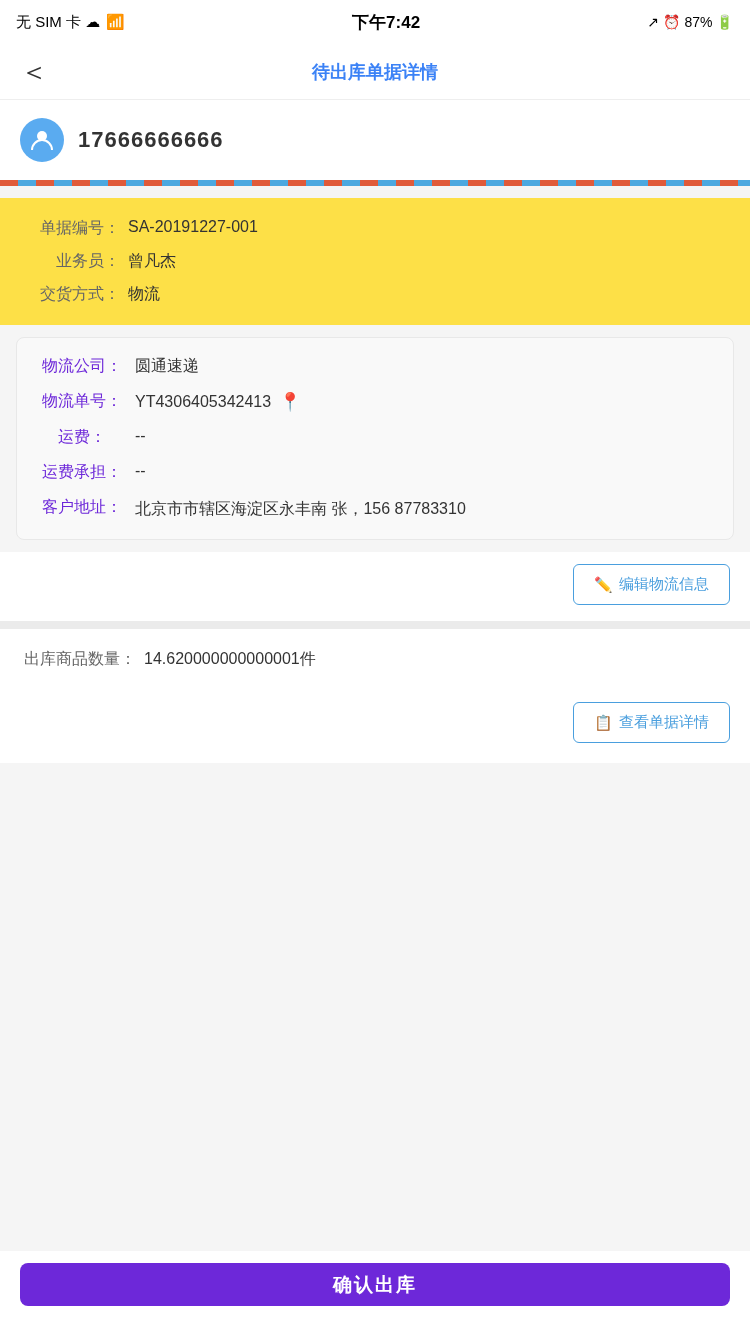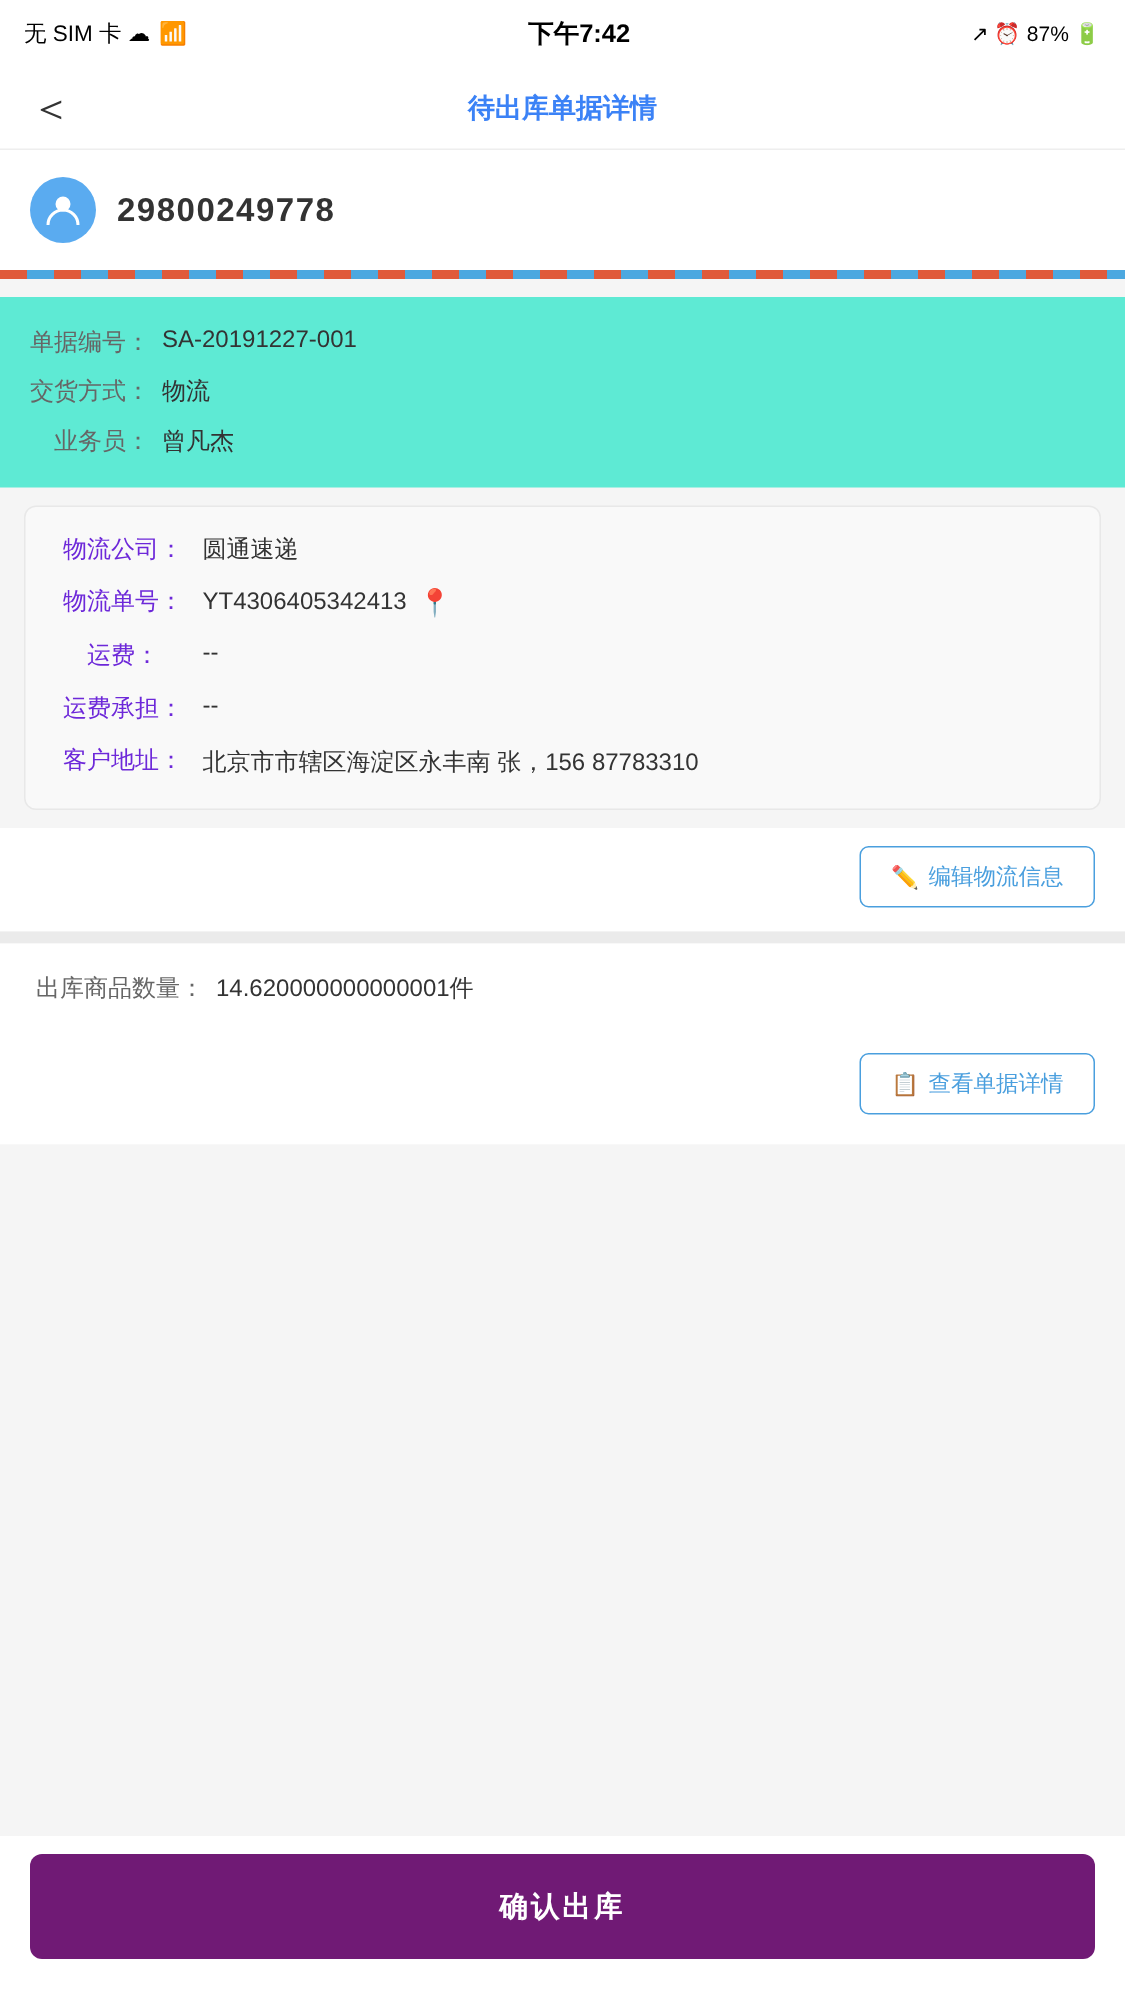--- a/index.html
+++ b/index.html
@@ -85,23 +85,23 @@
     }
     .user-name {
       font-size: 22px;
       font-weight: 600;
       color: #333;
       letter-spacing: 1px;
     }
 
     
     .info-section {
-      background: #5eead4;
+      background: #fde047;
       margin-top: 12px;
-      padding: 20px 10px;
+      padding: 20px 30px;
     }
     .info-row {
       display: flex;
       align-items: flex-start;
       margin-bottom: 12px;
       font-size: 16px;
     }
     .info-row:last-child { margin-bottom: 0; }
     .info-label {
       color: #666;
@@ -214,25 +214,25 @@
     .confirm-btn-container {
       position: fixed;
       bottom: 0;
       left: 0;
       width: 750px;
       background: #fff;
       padding: 12px 20px 28px;
     }
     .confirm-btn {
       width: 100%;
-      background: #701a75;
+      background: #6d28d9;
       color: #fff;
       border: none;
       border-radius: 8px;
-      height: 70px;
+      height: 43px;
       font-size: 19px;
       font-weight: 600;
       cursor: pointer;
       letter-spacing: 2px;
     }
 
     
     .main-content {
       padding-bottom: 100px;
     }
@@ -263,37 +263,37 @@
     <div class="nav-title">待出库单据详情</div>
   </div>
 
   <div class="user-header">
     <div class="user-avatar">
       <svg width="26" height="26" viewBox="0 0 26 26" fill="none">
         <circle cx="13" cy="9" r="5" fill="white"></circle>
         <path d="M3 23c0-5.523 4.477-10 10-10s10 4.477 10 10" stroke="white" stroke-width="2" fill="none"></path>
       </svg>
     </div>
-    <div class="user-name">29800249778</div>
+    <div class="user-name">17666666666</div>
   </div>
 
   <div class="dashed-divider"></div>
 
   <div class="info-section">
     <div class="info-row">
       <span class="info-label">单据编号：</span>
       <span class="info-value">SA-20191227-001</span>
     </div>
     <div class="info-row">
+      <span class="info-label">业务员：</span>
+      <span class="info-value">曾凡杰</span>
+    </div>
+    <div class="info-row">
       <span class="info-label">交货方式：</span>
       <span class="info-value">物流</span>
-    </div>
-    <div class="info-row">
-      <span class="info-label">业务员：</span>
-      <span class="info-value">曾凡杰</span>
     </div>
   </div>
 
   <div class="logistics-card">
     <div class="logistics-row">
       <span class="logistics-label">物流公司：</span>
       <span class="logistics-value">圆通速递</span>
     </div>
     <div class="logistics-row">
       <span class="logistics-label">物流单号：</span>

